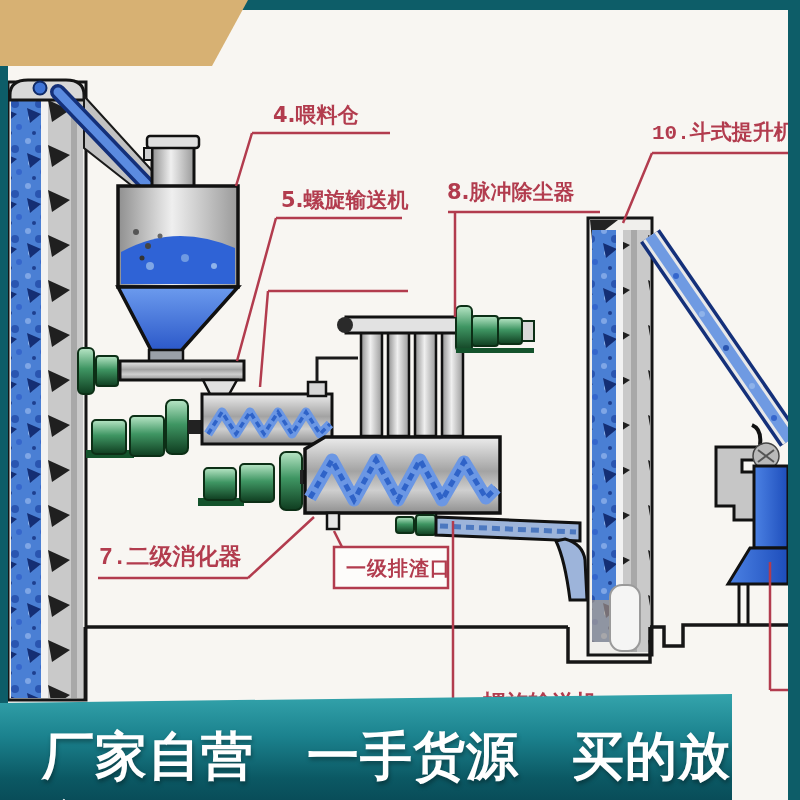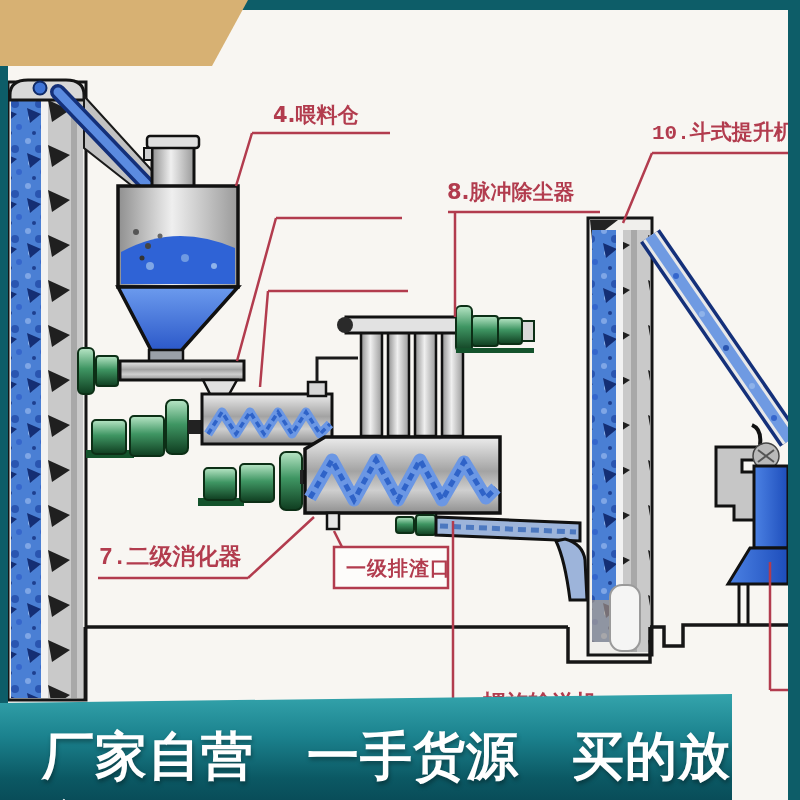--- a/index.html
+++ b/index.html
@@ -207,20 +207,21 @@
     <path d="M652,153 H788 M652,153 L623,223"></path>
     <path d="M98,578 H248 M248,578 L314,517"></path>
     <rect x="334" y="547" width="114" height="41" fill="#fdfcfa"></rect>
     <path d="M342,547 L334,531"></path>
     <path d="M453,521 V699"></path>
     <path d="M770,562 V690 M770,690 H788"></path>
   </g>
 </svg>
 
 <div class="lbl" style="left:265px;top:104px;font-size:21px;margin-left:8px;">4.喂料仓</div>
+<div class="lbl" style="left:281px;top:189px;font-size:21px;">5.螺旋输送机</div>
 <div class="lbl" style="left:447px;top:181px;font-size:21px;">8.脉冲除尘器</div>
 <div class="lbl" style="left:652px;top:122px;font-size:21px;font-family:Liberation Mono, monospace;">10.斗式提升机</div>
 <div class="lbl" style="left:99px;top:546px;font-size:23px;font-family:Liberation Mono, monospace;">7.二级消化器</div>
 <div class="lbl" id="slag-box-label" style="left:346px;top:557px;font-size:20px;">一级排渣口</div>
 <div class="lbl" style="left:483px;top:691px;font-size:23px;">螺旋输送机</div>
 
 <div id="frame-top" class="frame"></div>
 <div id="frame-left" class="frame"></div>
 <div id="frame-right" class="frame"></div>
 

